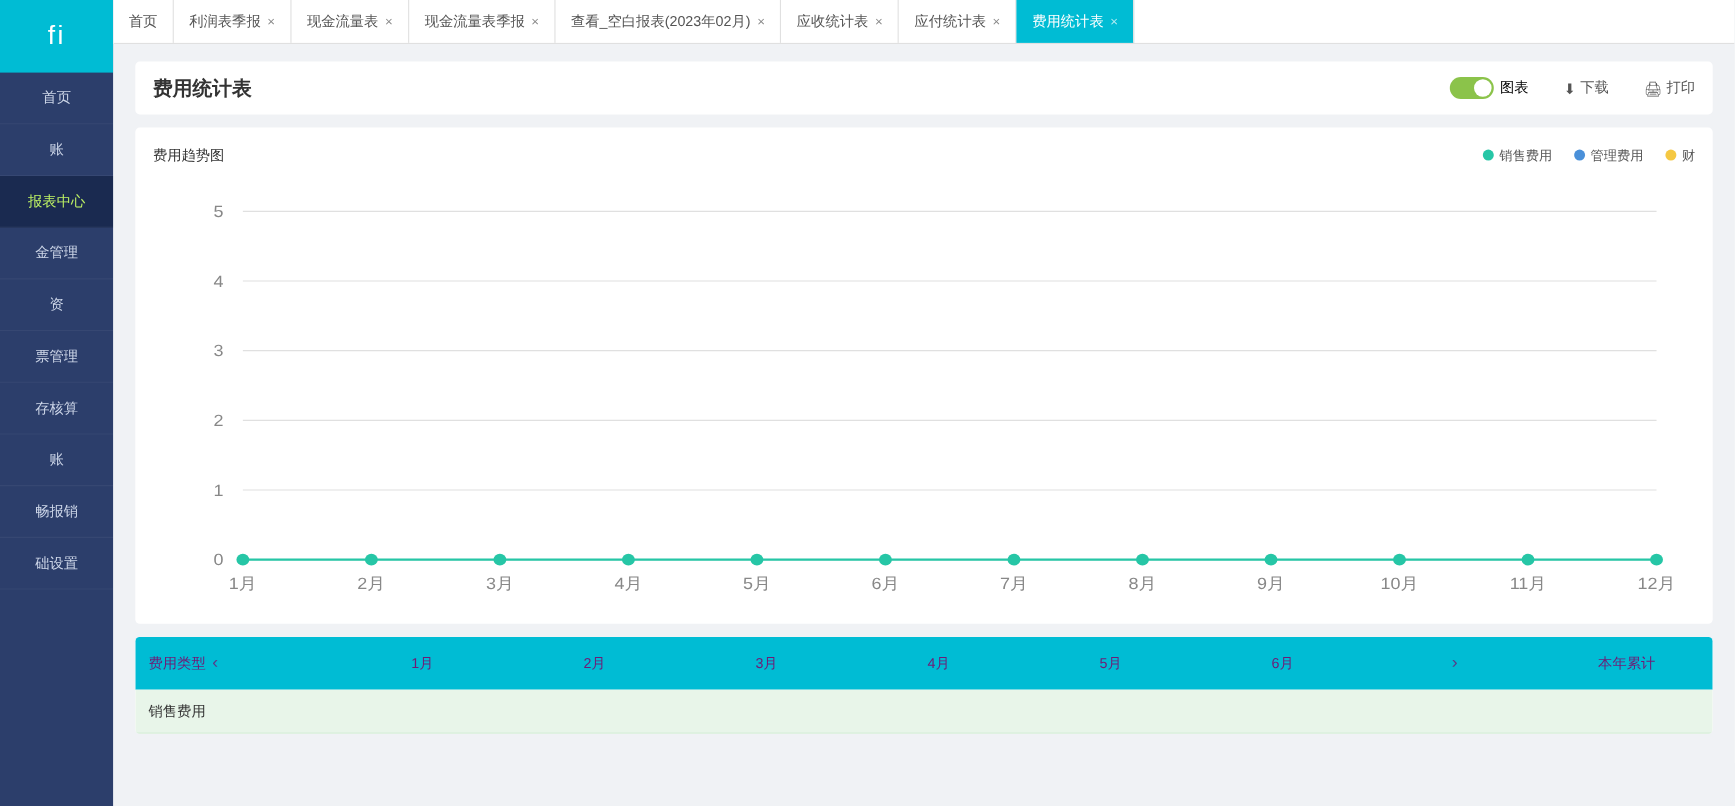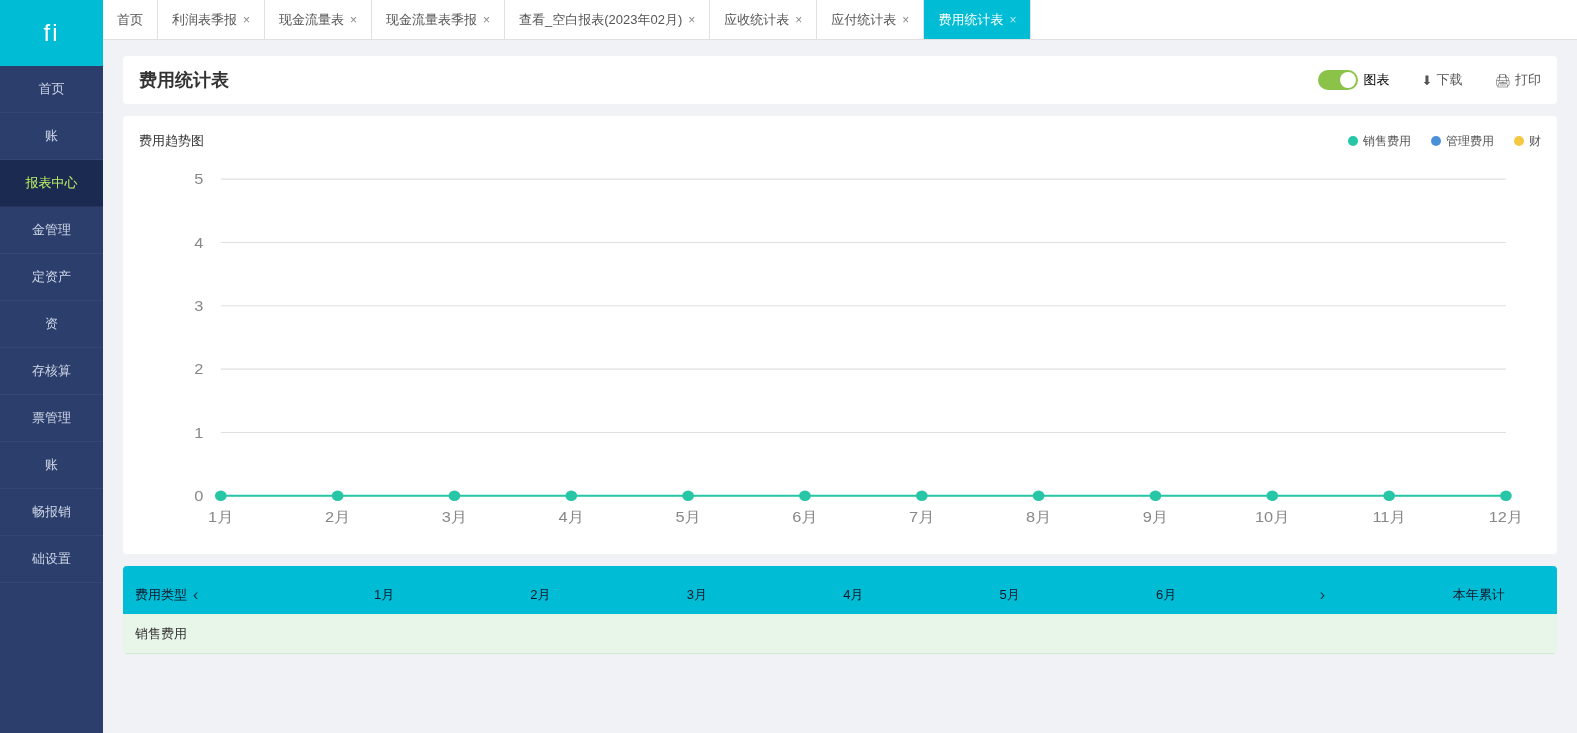--- a/index.html
+++ b/index.html
@@ -143,21 +143,21 @@
     
     .chart-section {
       background: #fff;
       border-radius: 4px;
       padding: 16px;
     }
     .chart-header {
       display: flex;
       align-items: center;
       justify-content: space-between;
-      margin-bottom: 8px;
+      margin-bottom: 21px;
       gap: 44px;
     }
     .chart-title {
       font-size: 13px;
       color: #333;
     }
     .chart-legend {
       display: flex;
       align-items: center;
       gap: 20px;
@@ -187,22 +187,22 @@
 
     
     .table-section {
       background: #fff;
       border-radius: 4px;
       overflow: hidden;
     }
     .table-header-row {
       display: flex;
       background: #00bcd4;
-      color: #0f172a;
-      align-items: flex-end;
+      color: #701a75;
+      align-items: center;
       min-height: 48px;
     }
     .th-cell {
       padding: 10px 12px;
       font-size: 13px;
       text-align: center;
       flex: 1;
       position: relative;
     }
     .th-cell.type-col {
@@ -238,24 +238,23 @@
   </style>
 </head>
 <body>
 
 <div class="sidebar">
   <div class="sidebar-logo">fi</div>
   <div class="sidebar-item">首页</div>
   <div class="sidebar-item">账</div>
   <div class="sidebar-item active">报表中心</div>
   <div class="sidebar-item">金管理</div>
-  <div class="sidebar-item">定资产</div>
   <div class="sidebar-item">资</div>
+  <div class="sidebar-item">票管理</div>
   <div class="sidebar-item">存核算</div>
-  <div class="sidebar-item">票管理</div>
   <div class="sidebar-item">账</div>
   <div class="sidebar-item">畅报销</div>
   <div class="sidebar-item">础设置</div>
 </div>
 
 <div class="main">
 
   <div class="tab-bar">
     <div class="tab home">
       <span>首页</span>

